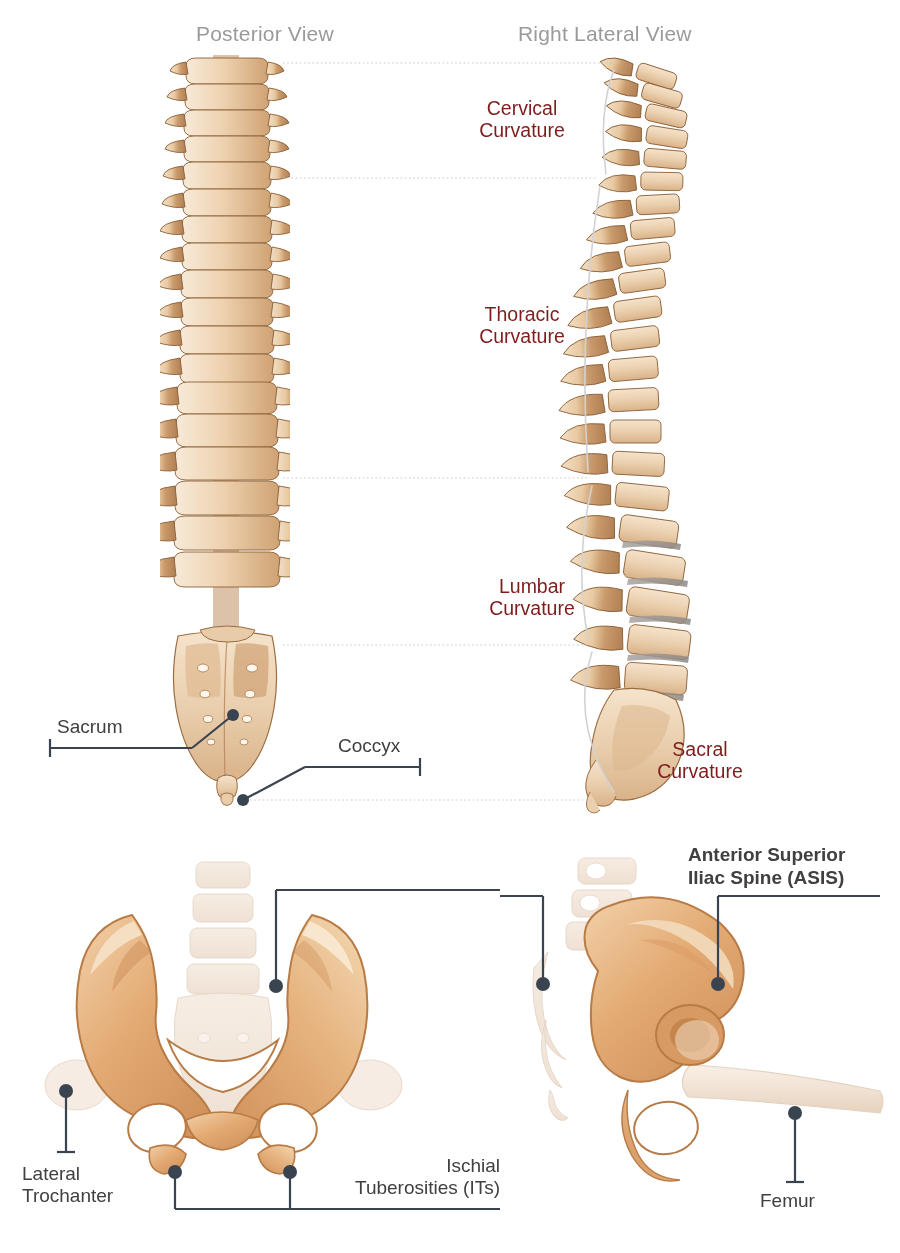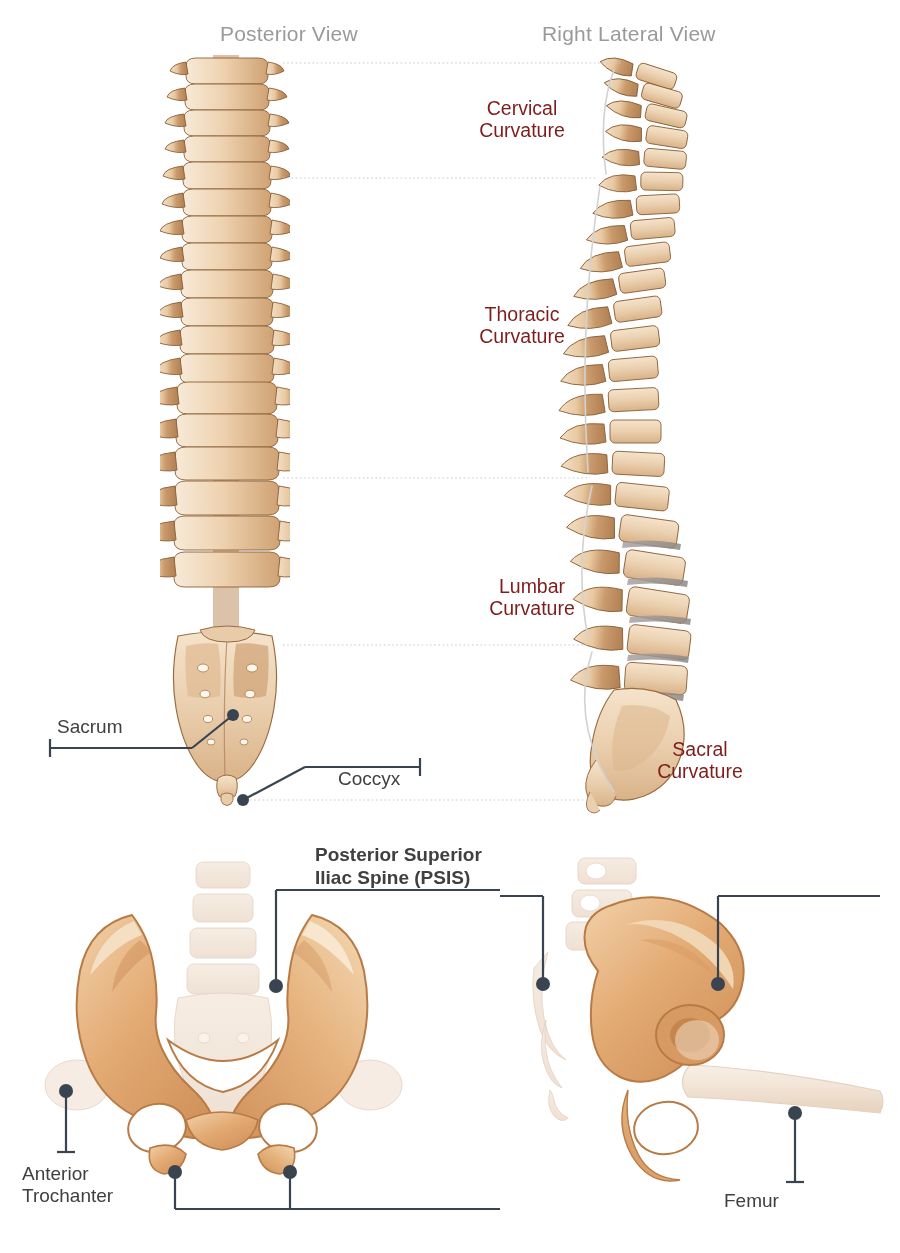--- a/index.html
+++ b/index.html
@@ -4,21 +4,21 @@
 <style>
   html,body{margin:0;padding:0;background:#ffffff;}
   body{
     width:900px;height:1253px;position:relative;overflow:hidden;
     font-family:"Liberation Sans", sans-serif;
     background:#ffffff;
   }
   .stage{position:absolute;inset:0;}
   .view-title{
     position:absolute;color:#9a9a9a;font-size:21px;letter-spacing:.2px;
-    white-space:nowrap;font-weight:400;margin-left:24px;
+    white-space:nowrap;font-weight:400;
   }
   .curve-label{
     position:absolute;color:#7f1d1d;font-size:19.5px;line-height:22px;
     text-align:center;white-space:nowrap;font-weight:400;
   }
   .lead-label{
     position:absolute;color:#404040;font-size:19px;line-height:22px;
     white-space:nowrap;font-weight:400;
   }
   .lead-label.bold{font-weight:700;font-size:19px;line-height:23px;}
@@ -477,25 +477,29 @@
   <div class="curve-label" style="left:444px;top:548px;width:176px;margin-top:27px;">
     <span>Lumbar</span><br>
     <span>Curvature</span>
   </div>
   <div class="curve-label" style="left:612px;top:738px;width:176px;">
     <span>Sacral</span><br>
     <span>Curvature</span>
   </div>
 
   <div class="lead-label" style="left:57px;top:716px;">Sacrum</div>
-  <div class="lead-label" style="left:338px;top:768px;">Coccyx</div>
-
-  <div class="lead-label bold" style="left:315px;top:843px;text-align:left;">
-    <span>Posterior Superior</span><br>
-    <span>Iliac Spine (PSIS)</span>
+  <div class="lead-label" style="left:338px;top:735px;">Coccyx</div>
+
+  <div class="lead-label bold" style="left:688px;top:843px;text-align:left;">
+    <span>Anterior Superior</span><br>
+    <span>Iliac Spine (ASIS)</span>
   </div>
   <div class="lead-label" style="left:22px;top:1163px;">
-    <span>Anterior</span><br>
+    <span>Lateral</span><br>
     <span>Trochanter</span>
   </div>
-  <div class="lead-label" style="left:724px;top:1190px;">Femur</div>
+  <div class="lead-label" style="left:315px;top:1155px;text-align:right;width:185px;">
+    <span>Ischial</span><br>
+    <span>Tuberosities (ITs)</span>
+  </div>
+  <div class="lead-label" style="left:760px;top:1190px;">Femur</div>
 
 </div>
 
 </body></html>

